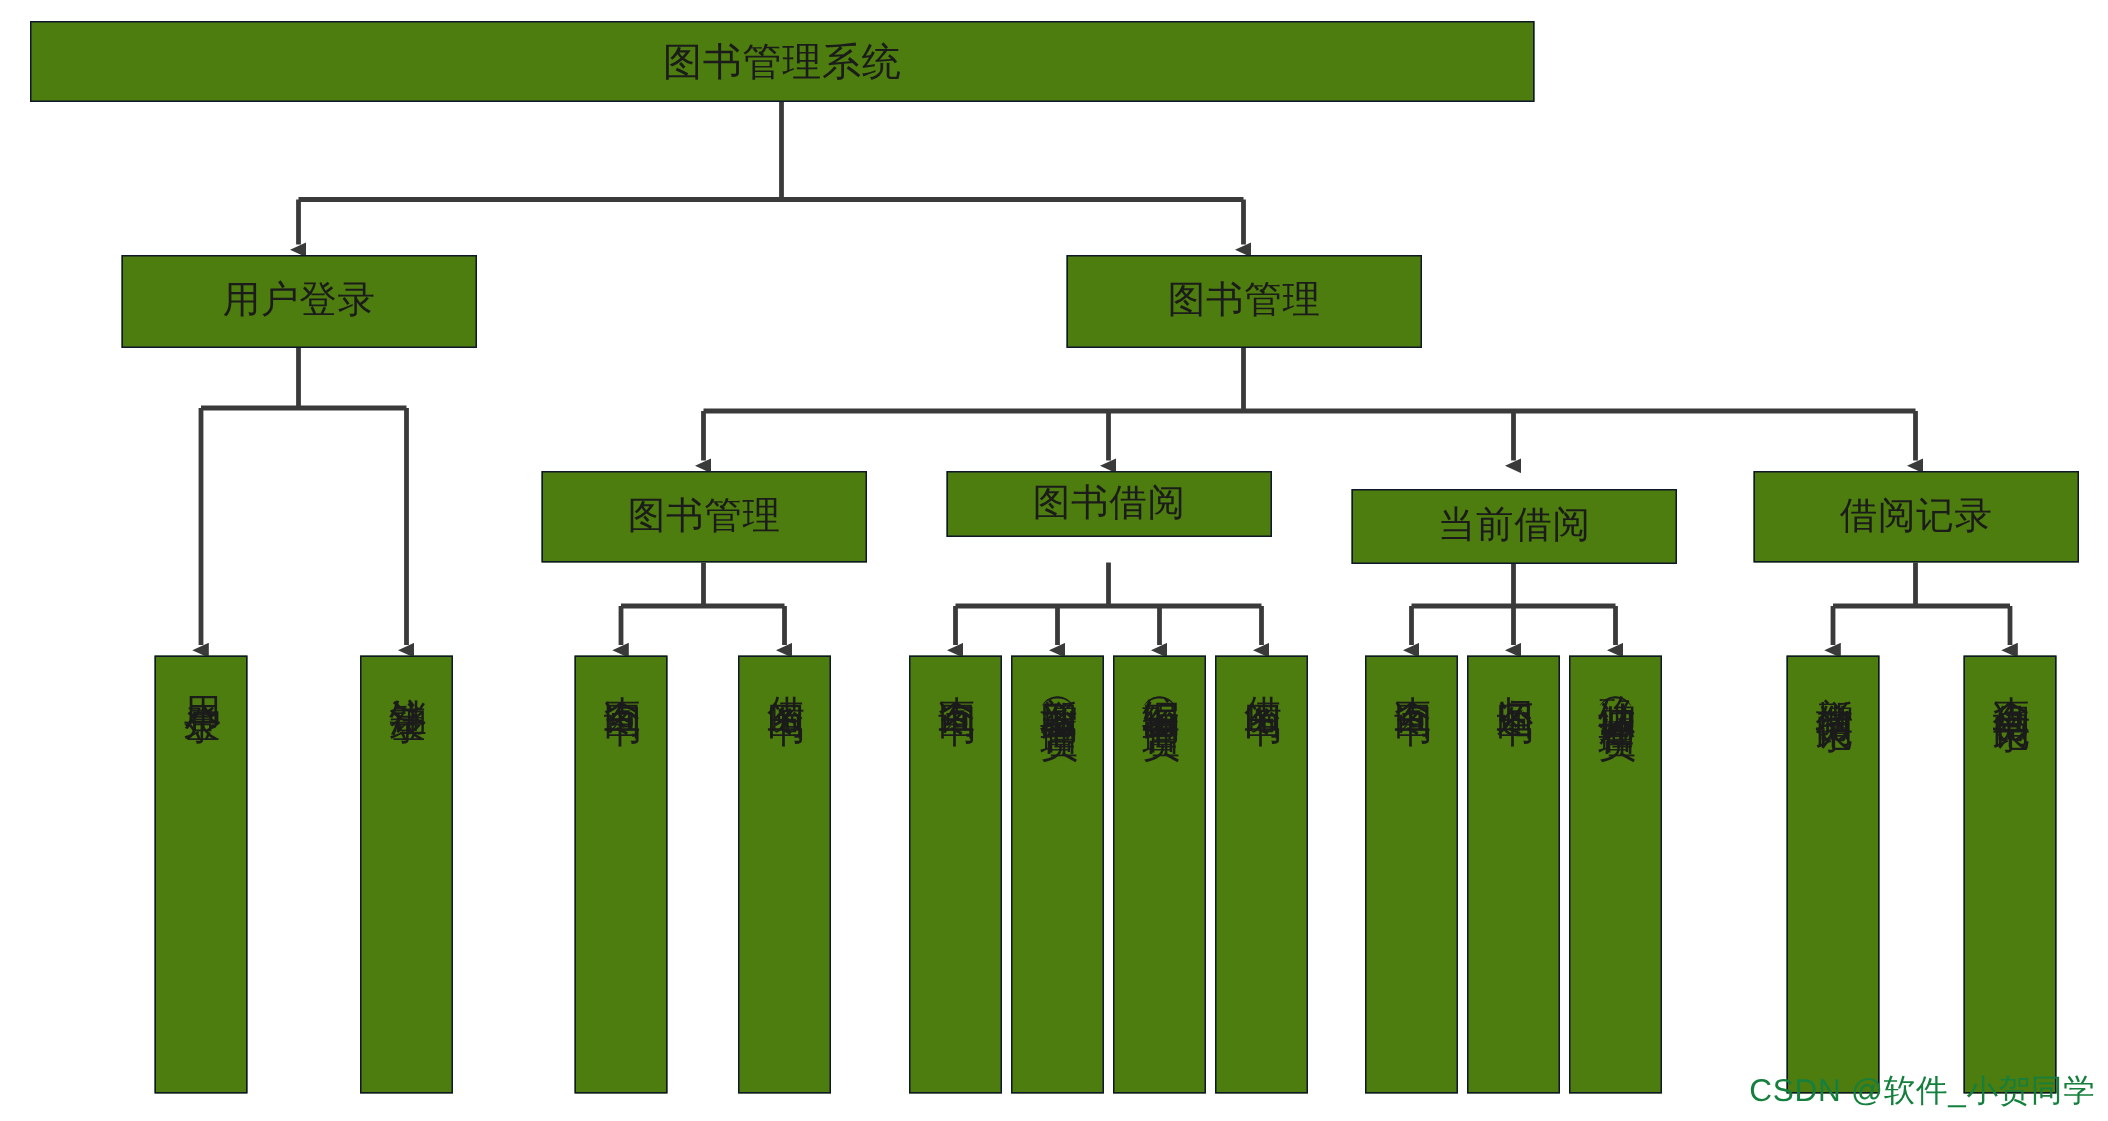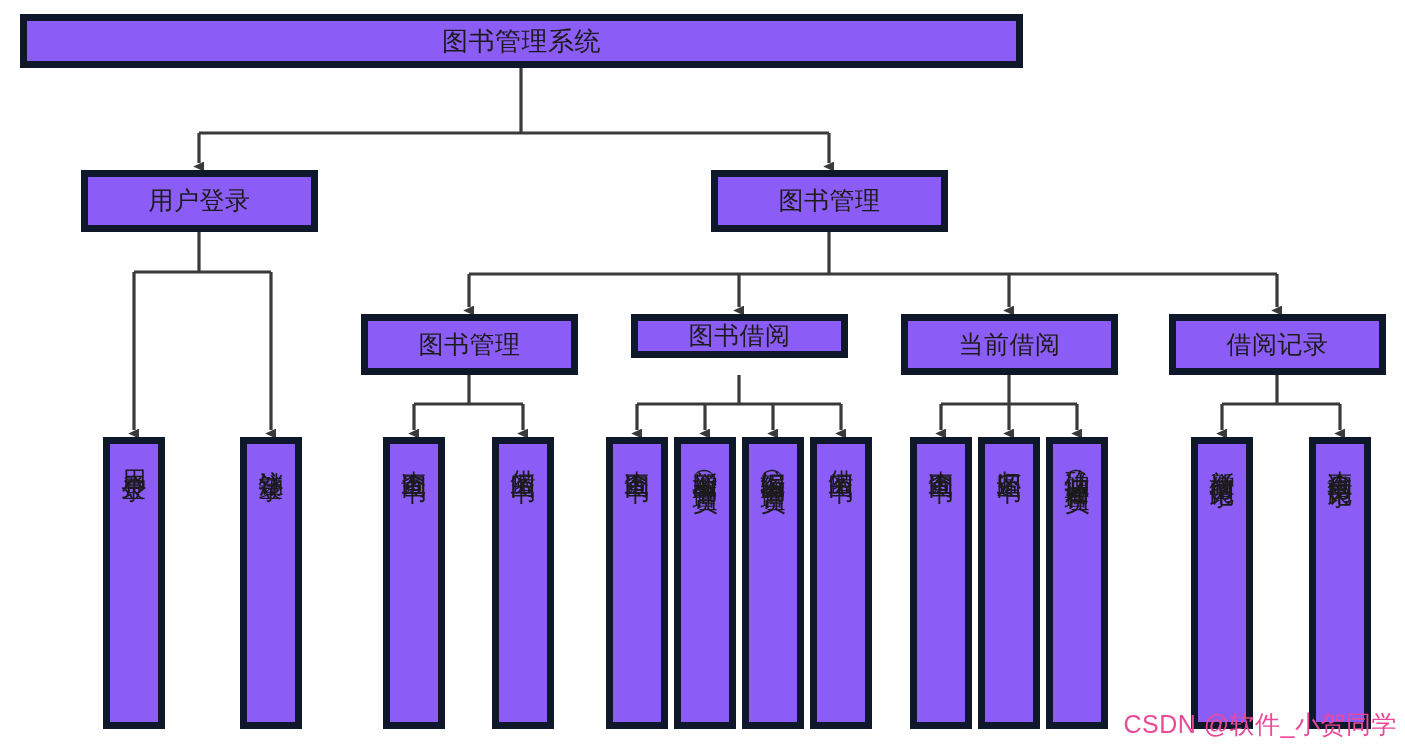--- a/index.html
+++ b/index.html
@@ -20,22 +20,22 @@
     position: absolute;
     left: 0;
     top: 0;
     width: 1405px;
     height: 747px;
     pointer-events: none;
   }
   .node {
     position: absolute;
     box-sizing: border-box;
-    background: #8b5cf6;
-    border: 7px solid #0f172a;
+    background: #4d7c0f;
+    border: 1px solid #0f172a;
     display: flex;
     align-items: center;
     justify-content: center;
     color: #1b1b1b;
     z-index: 2;
   }
   .node .label {
     line-height: 1.18;
     letter-spacing: 0.5px;
     white-space: nowrap;
@@ -59,22 +59,22 @@
     writing-mode: vertical-rl;
     text-orientation: upright;
     letter-spacing: 3px;
     line-height: 1;
     white-space: nowrap;
   }
   .watermark {
     position: absolute;
     right: 8px;
     bottom: 6px;
-    font-size: 25px;
-    color: #ec4899;
+    font-size: 21px;
+    color: #15803d;
     font-family: "Liberation Sans", "DejaVu Sans", sans-serif;
     white-space: nowrap;
     z-index: 5;
     letter-spacing: 0.5px;
   }
 </style>
 </head>
 <body>
 
 <div id="canvas">
@@ -141,21 +141,21 @@
   <div class="node horiz" style="left:711px; top:170px; width:237px; height:62px;align-items:center;">
     <span class="label">图书管理</span>
   </div>
 
   <div class="node horiz" style="left:361px; top:314px; width:217px; height:61px;">
     <span class="label">图书管理</span>
   </div>
   <div class="node horiz" style="left:631px; top:314px; width:217px; height:44px;">
     <span class="label">图书借阅</span>
   </div>
-  <div class="node horiz" style="left:901px; top:314px; width:217px; height:61px;">
+  <div class="node horiz" style="left:901px; top:326px; width:217px; height:50px;">
     <span class="label">当前借阅</span>
   </div>
   <div class="node horiz" style="left:1169px; top:314px; width:217px; height:61px;">
     <span class="label">借阅记录</span>
   </div>
 
   <div class="node vert" style="left:103px; top:437px; width:62px; height:292px;">
     <span class="label">用户登录</span>
   </div>
   <div class="node vert" style="left:240px; top:437px; width:62px; height:292px;">

